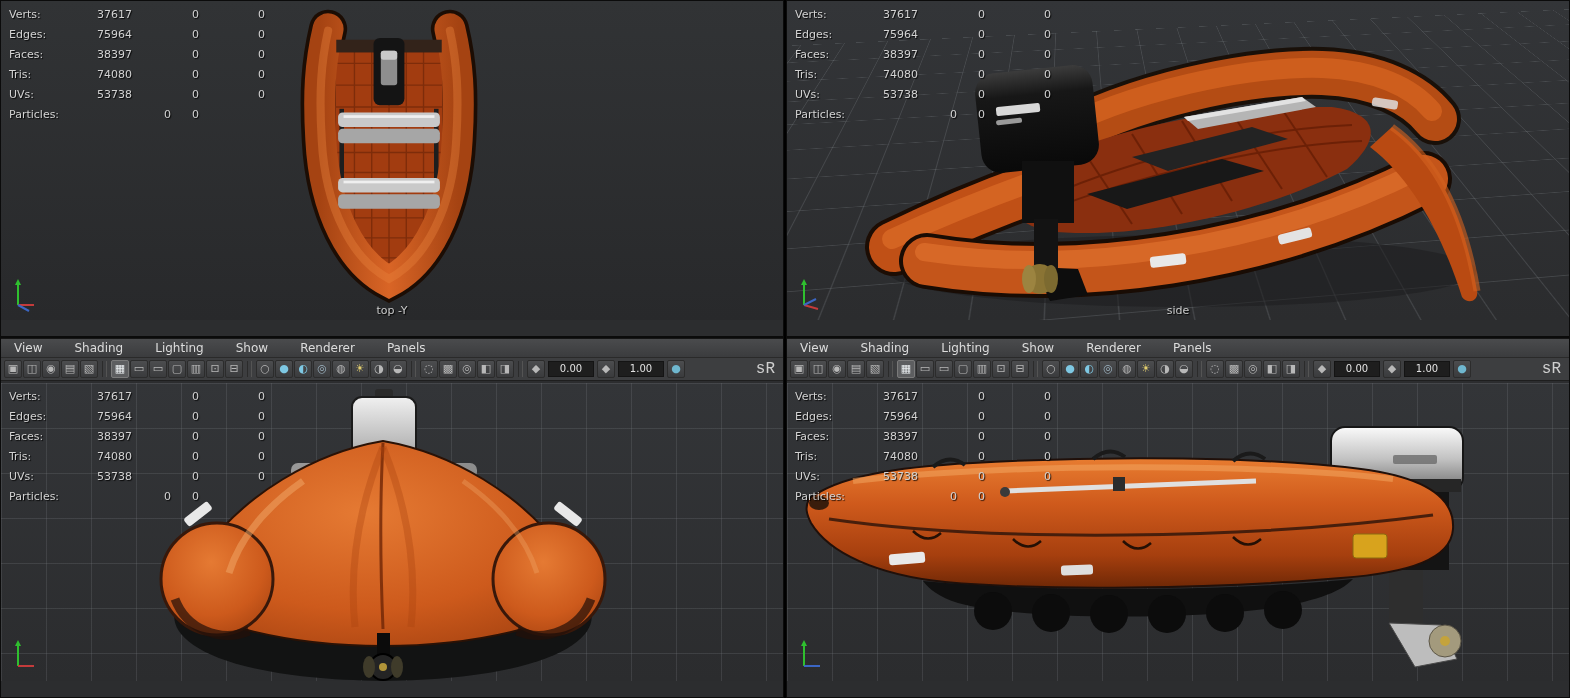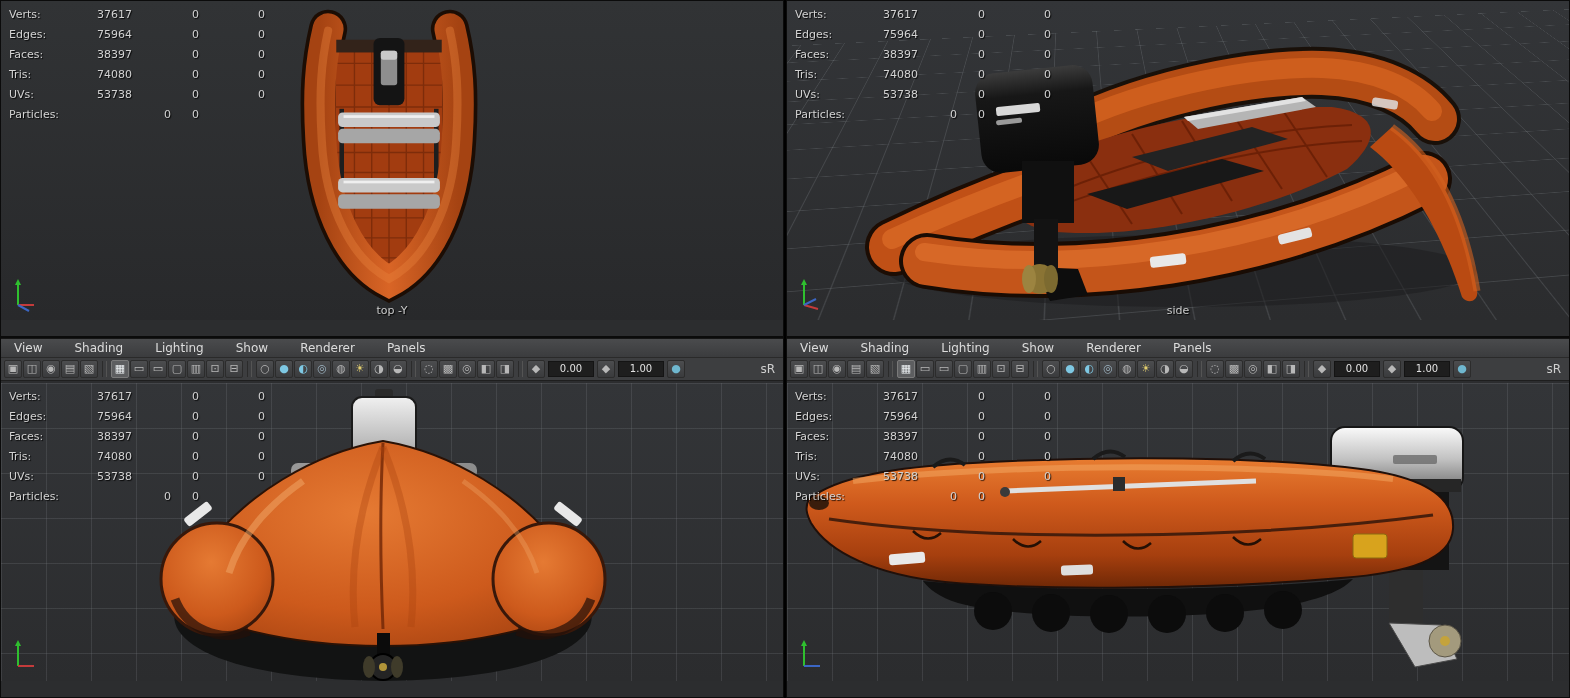--- a/index.html
+++ b/index.html
@@ -31,21 +31,21 @@
     font-size:11px; line-height:18px; color:#b8b8b8;
     background:linear-gradient(#4c4d4f,#3a3b3d); border:1px solid #2c2c2c; border-radius:2px;
   }
   .tb-icon.active { background:#5d5e60; border-color:#7a7a7a; color:#ecf0f2; }
   .tb-sep { width:5px; height:16px; margin:0 3px; border-left:1px solid #2b2b2b; border-right:1px solid #545454; flex:0 0 auto; }
   .tb-field {
     width:46px; height:16px; flex:0 0 auto; margin:0 2px;
     background:#1e1e1e; border:1px solid #141414; border-radius:0;
     color:#e2e2e2; font-size:10px; line-height:14px; text-align:center;
   }
-  .tb-badge { margin-left:auto; color:#cfcfcf; font-size:12px; padding:0 5px; flex:0 0 auto; }
+  .tb-badge { margin-left:auto; color:#cfcfcf; font-size:16px; padding:0 5px; flex:0 0 auto;font-family:Liberation Mono, monospace; }
 
   
   .vp-content { position:absolute; left:0; right:0; bottom:16px; overflow:hidden; }
   #panel-top-left  .vp-content, #panel-top-right .vp-content { top:0; }
   #panel-bottom-left .vp-content, #panel-bottom-right .vp-content { top:45px; }
 
   .bg-plain { position:absolute; inset:0; background:linear-gradient(#313335,#28292b); }
   .bg-grid-base { position:absolute; inset:0; background:linear-gradient(#333538,#2b2c2e); }
   .grid2d {
     position:absolute; inset:0;

